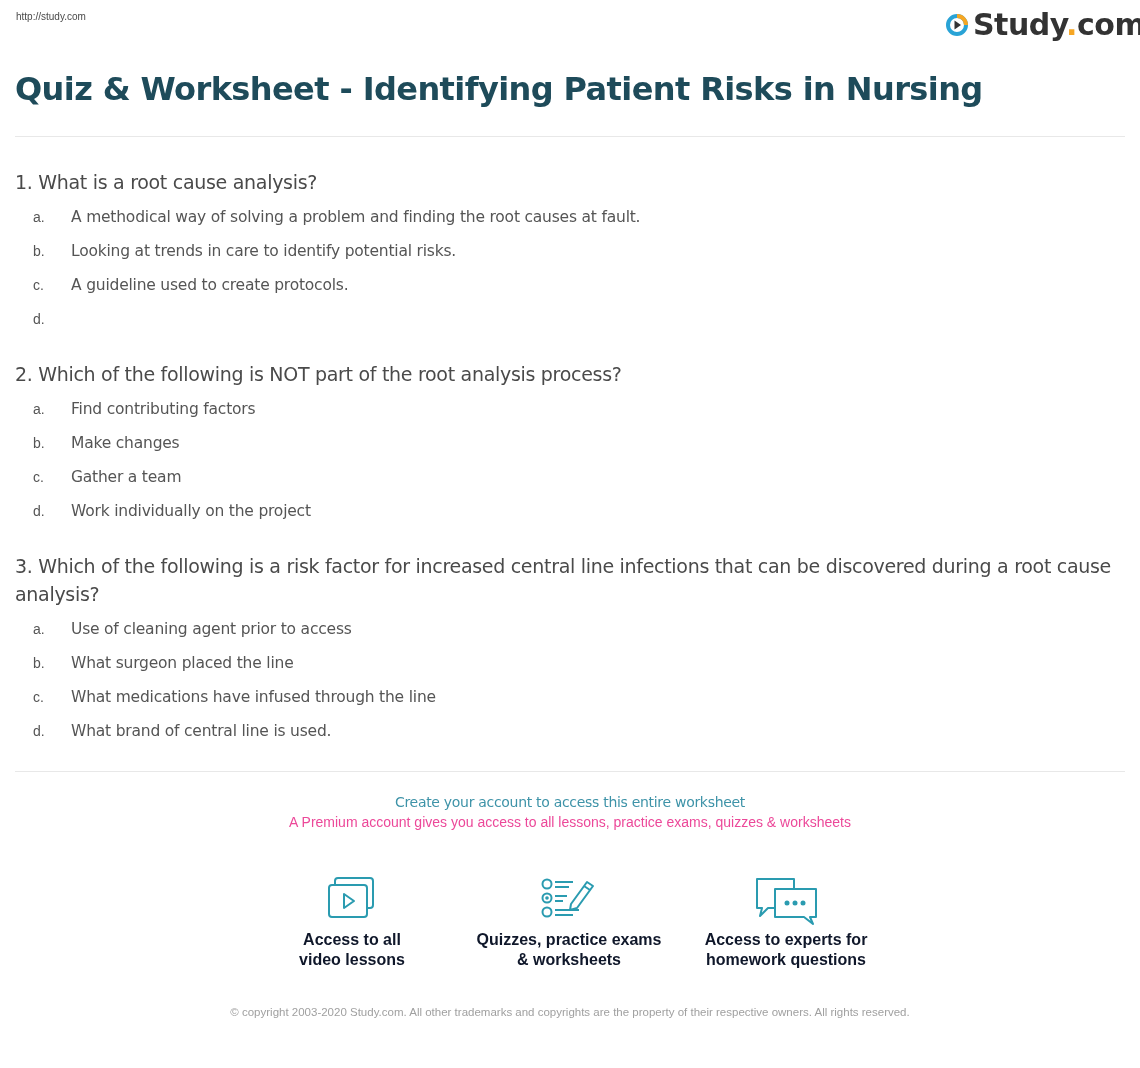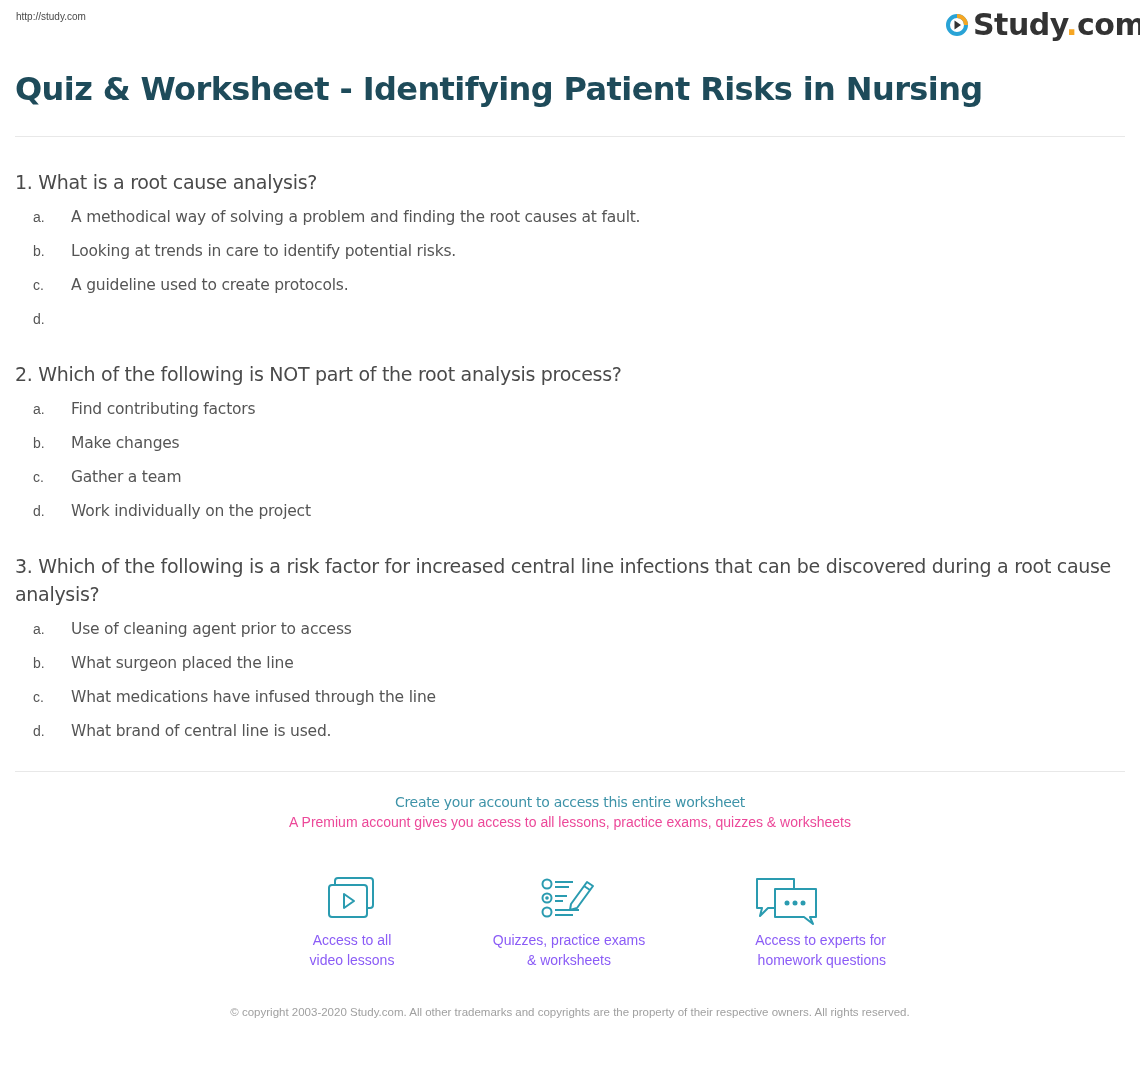--- a/index.html
+++ b/index.html
@@ -51,21 +51,21 @@
     .cta-title { font-size: 14px; color: #3e93a8; font-family: "DejaVu Sans", sans-serif; font-weight: normal; margin: 0; letter-spacing: -0.3px; }
     .cta-sub { font-size: 14px; color: #ec4899; margin-top: 4px; }
     .features {
       position: absolute; top: 876px; left: 0; right: 0;
     }
     .feature {
       position: absolute; width: 200px; text-align: center; top: 0;
     }
     .feature svg { display: block; margin: 0 auto; }
     .feature-label {
-      margin-top: 10px; font-size: 14px; line-height: 20px; color: #8b5cf6;
+      margin-top: 10px; font-size: 16px; line-height: 20px; color: #0f172a; font-weight: bold;
     }
     .footer {
       position: absolute; left: 210px; width: 720px; top: 1004px;
       text-align: center; font-size: 11.5px; color: #a0a0a0; line-height: 17px;
     }
   </style>
 </head>
 <body>
 
 <div class="url">http://study.com</div>
@@ -182,21 +182,21 @@
       <line x1="14" y1="39" x2="32" y2="39" stroke="#2a9bb0" stroke-width="2"></line>
       <path d="M30 28 L46 6 L52 10 L36 32 L29 34 Z" fill="none" stroke="#2a9bb0" stroke-width="2" stroke-linejoin="round"></path>
       <line x1="43" y1="10" x2="49" y2="14" stroke="#2a9bb0" stroke-width="2"></line>
     </svg>
     <div class="feature-label">
       <div>Quizzes, practice exams</div>
       <div>&amp; worksheets</div>
     </div>
   </div>
 
-  <div class="feature" style="left:686px;text-align:right;">
+  <div class="feature" style="left:686px;">
     <svg width="64" height="50" viewBox="0 0 64 50">
       <path d="M3 3 H40 V32 H14 L6 40 L8 32 H3 Z" fill="none" stroke="#2a9bb0" stroke-width="2" stroke-linejoin="round"></path>
       <path d="M21 13 H62 V41 H56 L59 48 L50 41 H21 Z" fill="#ffffff" stroke="#2a9bb0" stroke-width="2" stroke-linejoin="round"></path>
       <circle cx="33" cy="27" r="2.5" fill="#2a9bb0"></circle>
       <circle cx="41" cy="27" r="2.5" fill="#2a9bb0"></circle>
       <circle cx="49" cy="27" r="2.5" fill="#2a9bb0"></circle>
     </svg>
     <div class="feature-label" style="margin-top:4px;">
       <div>Access to experts for</div>
       <div>homework questions</div>

